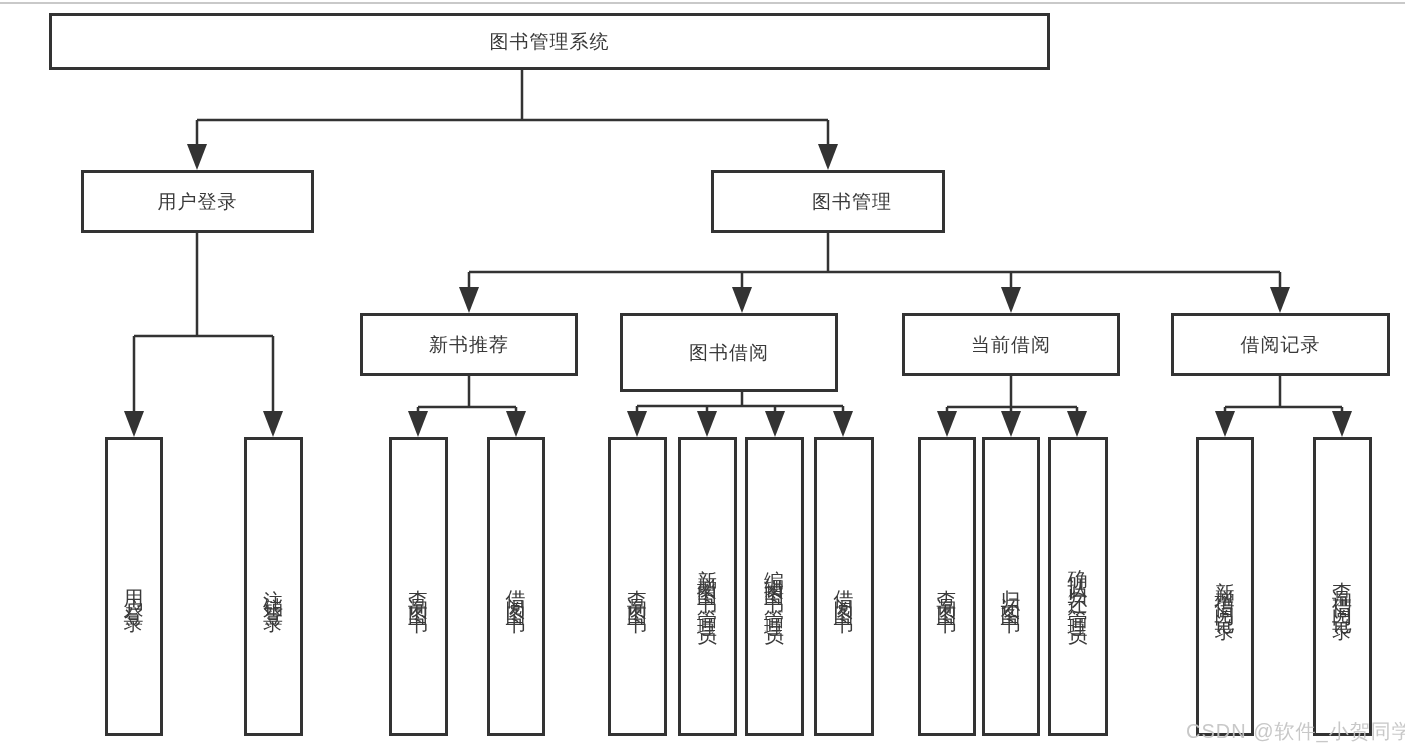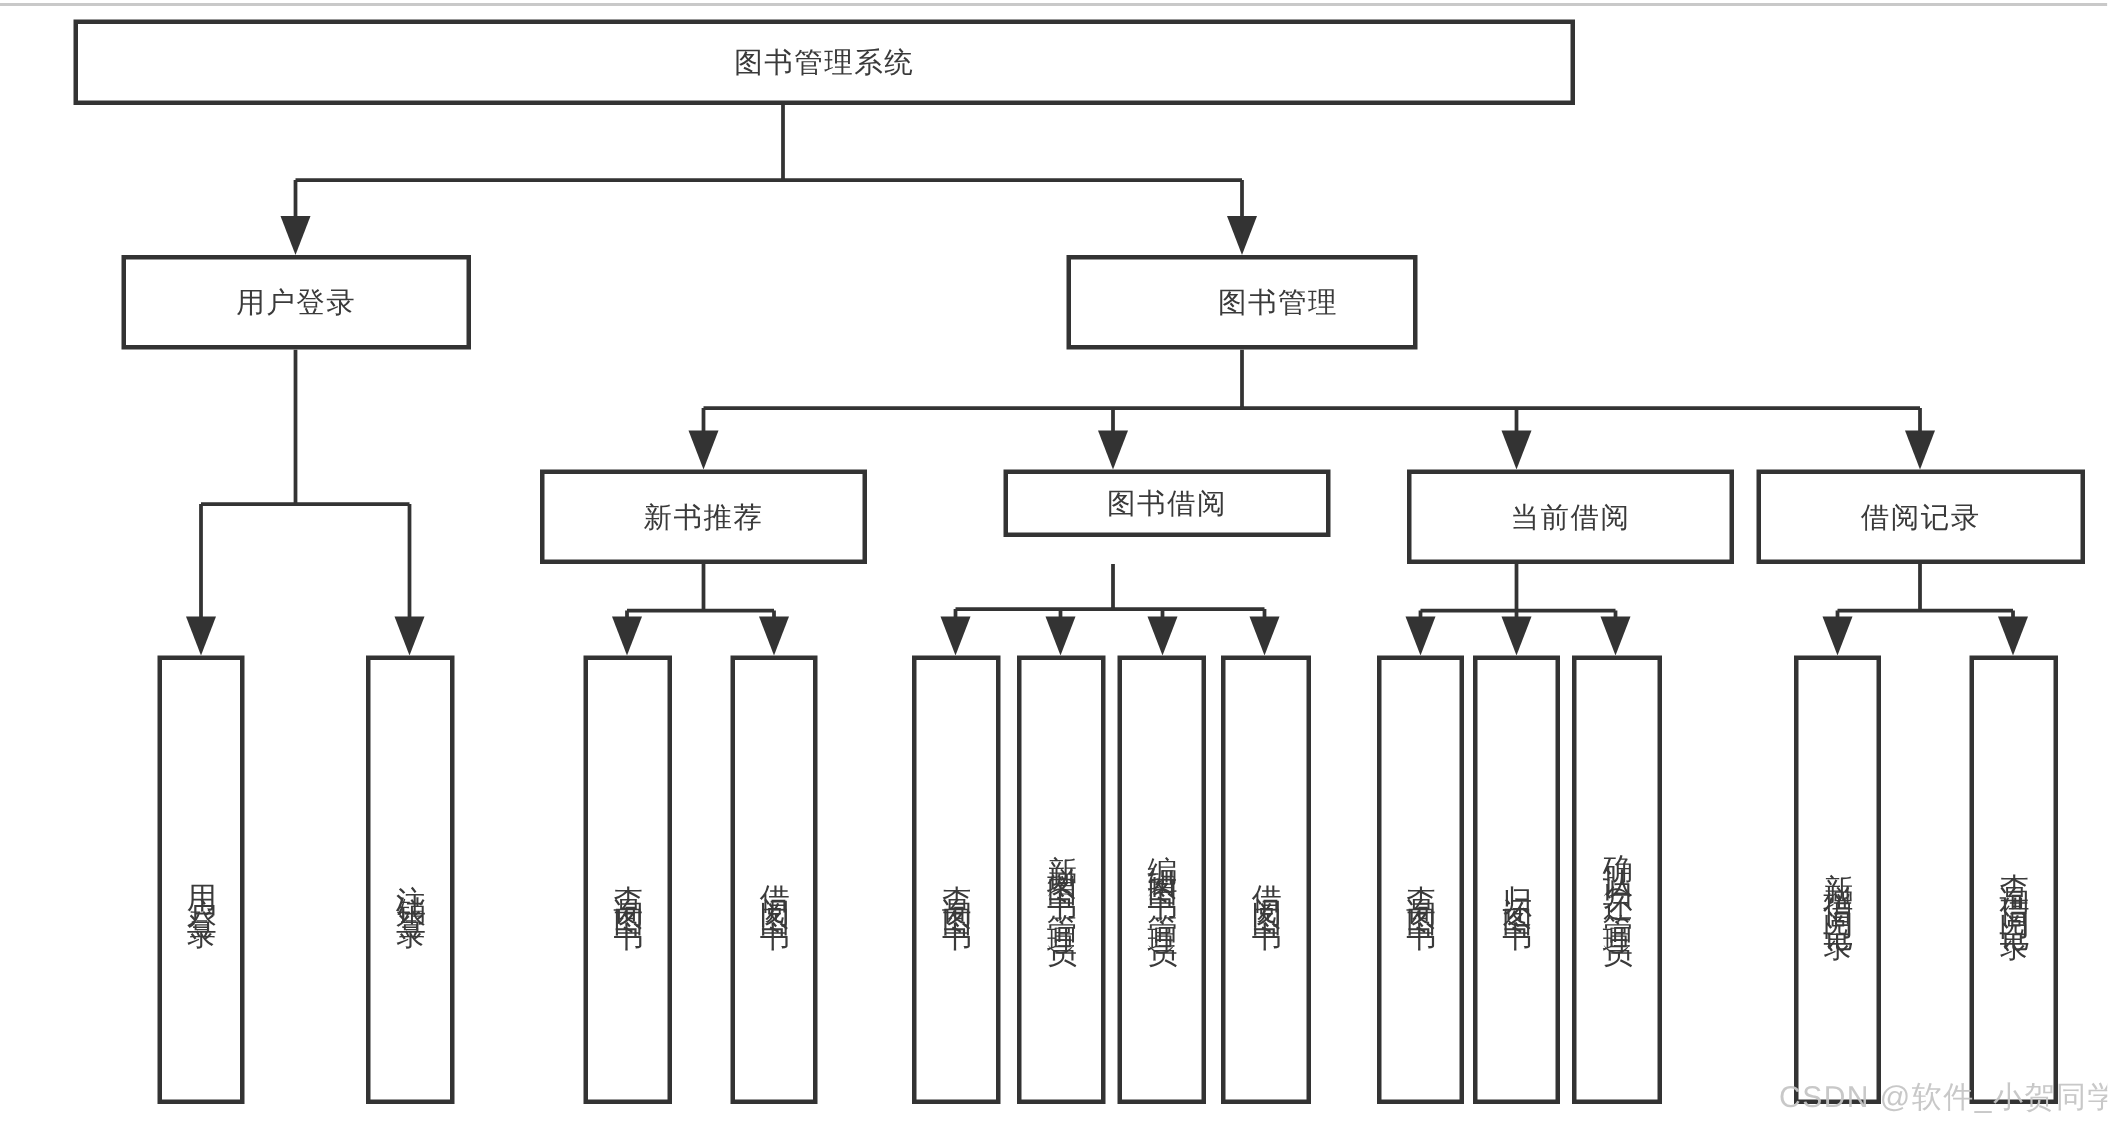--- a/index.html
+++ b/index.html
@@ -106,22 +106,22 @@
       <polygon points="1332,411 1352,411 1342,437"></polygon>
     </g>
   </svg>
 
   <div class="node" style="left:21px; top:13px; width:1001px; height:57px;margin-left:28px;">图书管理系统</div>
 
   <div class="node" style="left:81px; top:170px; width:233px; height:63px;">用户登录</div>
   <div class="node" style="left:711px; top:170px; width:234px; height:63px;padding-left:48px;">图书管理</div>
 
   <div class="node" style="left:360px; top:313px; width:218px; height:63px;">新书推荐</div>
-  <div class="node" style="left:669px; top:313px; width:218px; height:45px;">图书借阅</div>
-  <div class="node" style="left:902px; top:313px; width:218px; height:63px;margin-left:36px;">当前借阅</div>
+  <div class="node" style="left:620px; top:313px; width:218px; height:79px;">图书借阅</div>
+  <div class="node" style="left:902px; top:313px; width:218px; height:63px;">当前借阅</div>
   <div class="node" style="left:1171px; top:313px; width:219px; height:63px;">借阅记录</div>
 
   <div class="node v" style="left:105px; top:437px; width:58px; height:299px;">用户登录</div>
   <div class="node v" style="left:244px; top:437px; width:59px; height:299px;">注销登录</div>
 
   <div class="node v" style="left:389px; top:437px; width:59px; height:299px;">查询图书</div>
   <div class="node v" style="left:487px; top:437px; width:58px; height:299px;">借阅图书</div>
 
   <div class="node v" style="left:608px; top:437px; width:59px; height:299px;">查询图书</div>
   <div class="node v" style="left:678px; top:437px; width:59px; height:299px;">新增图书（管理员）</div>

